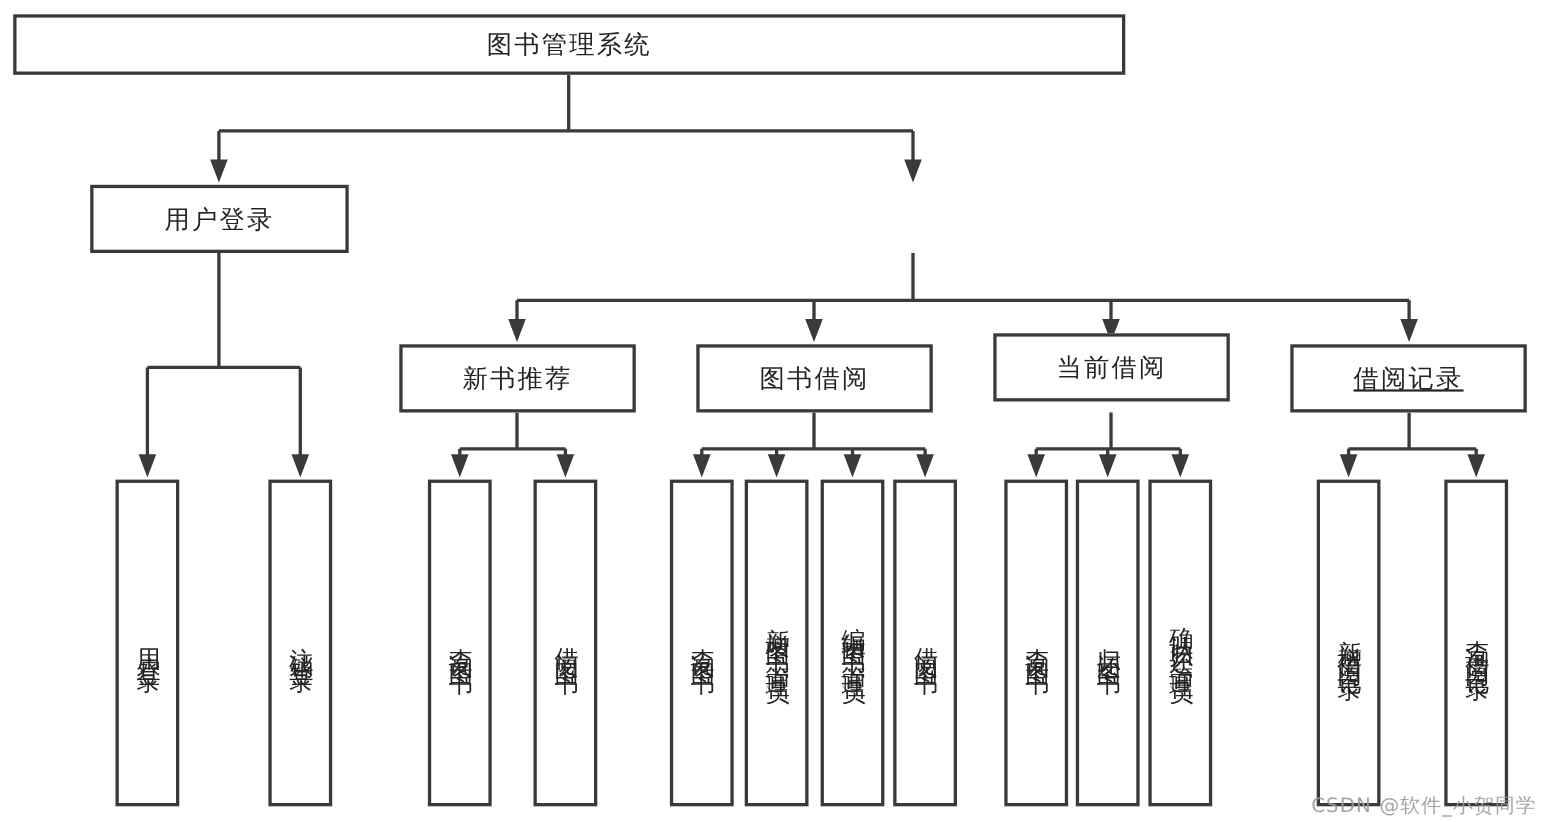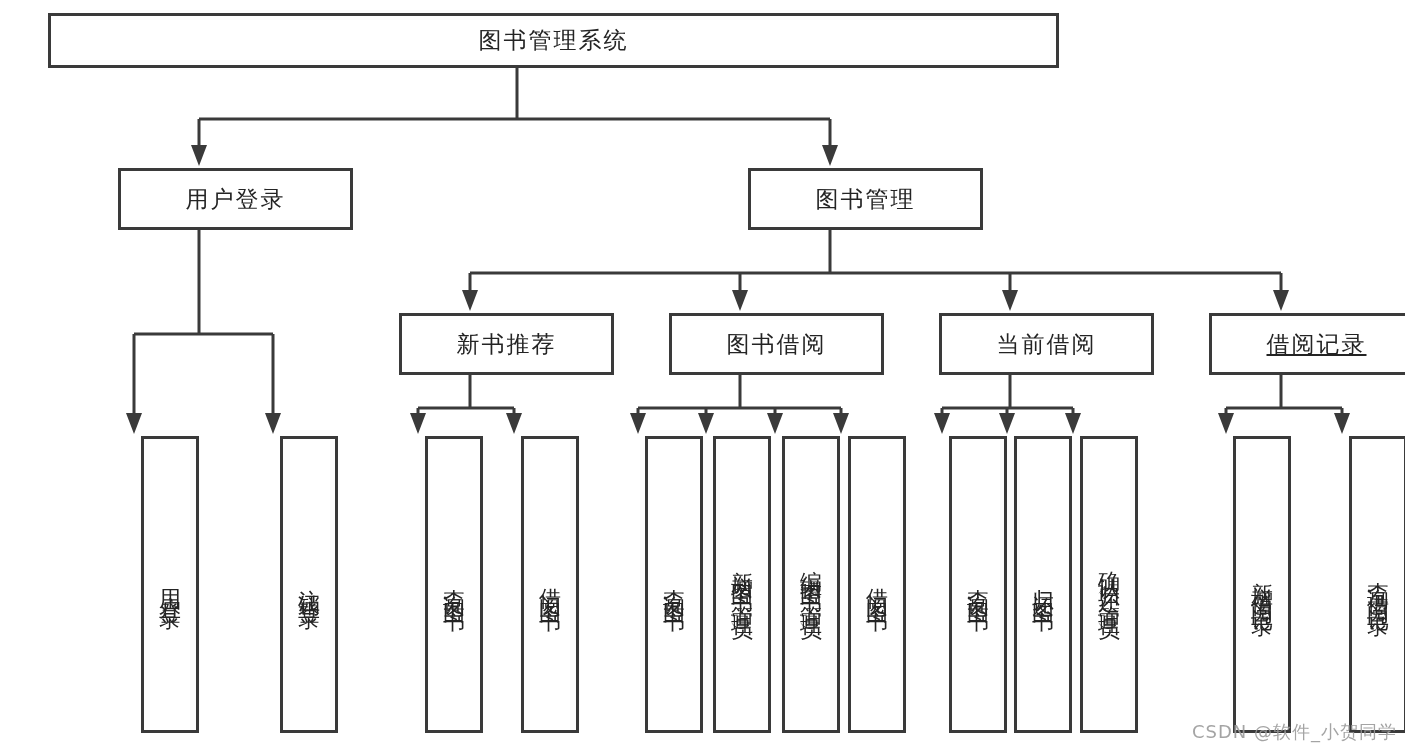--- a/index.html
+++ b/index.html
@@ -29,21 +29,20 @@
   .node {
     position: absolute;
     box-sizing: border-box;
     background: #ffffff;
     border: 3px solid #3a3a3a;
     color: #242424;
     display: flex;
     align-items: center;
     justify-content: center;
     z-index: 2;
-    margin-left: 36px;
   }
   .node.h {
     font-size: 23px;
     letter-spacing: 2px;
     white-space: nowrap;
   }
   .node.v {
     writing-mode: vertical-rl;
     font-size: 22px;
     letter-spacing: 7px;
@@ -81,25 +80,24 @@
       M126 413 h16 l-8 21 z  M265 413 h16 l-8 21 z
       M410 413 h16 l-8 21 z  M506 413 h16 l-8 21 z
       M630 413 h16 l-8 21 z  M698 413 h16 l-8 21 z  M767 413 h16 l-8 21 z  M833 413 h16 l-8 21 z
       M934 413 h16 l-8 21 z  M999 413 h16 l-8 21 z  M1065 413 h16 l-8 21 z
       M1218 413 h16 l-8 21 z M1334 413 h16 l-8 21 z"></path>
   </svg>
 
   <div class="node h" style="left:12px; top:13px; width:1011px; height:55px;">图书管理系统</div>
 
   <div class="node h" style="left:82px; top:168px; width:235px; height:62px;">用户登录</div>
-  <div class="node h" style="left:712px; top:168px; width:235px; height:62px;">图书管理</div>
 
   <div class="node h" style="left:363px; top:313px; width:215px; height:62px;">新书推荐</div>
   <div class="node h" style="left:633px; top:313px; width:215px; height:62px;">图书借阅</div>
-  <div class="node h" style="left:903px; top:313px; width:215px; height:62px;">当前借阅</div>
+  <div class="node h" style="left:903px; top:303px; width:215px; height:62px;">当前借阅</div>
   <div class="node h" style="left:1173px; top:313px; width:215px; height:62px;text-decoration:underline;">借阅记录</div>
 
   <div class="node v" style="left:105px; top:436px; width:58px; height:297px;">用户登录</div>
   <div class="node v" style="left:244px; top:436px; width:58px; height:297px;">注销登录</div>
 
   <div class="node v" style="left:389px; top:436px; width:58px; height:297px;">查询图书</div>
   <div class="node v" style="left:485px; top:436px; width:58px; height:297px;">借阅图书</div>
 
   <div class="node v" style="left:609px; top:436px; width:58px; height:297px;">查询图书</div>
   <div class="node v" style="left:677px; top:436px; width:58px; height:297px;">新增图书（管理员）</div>

